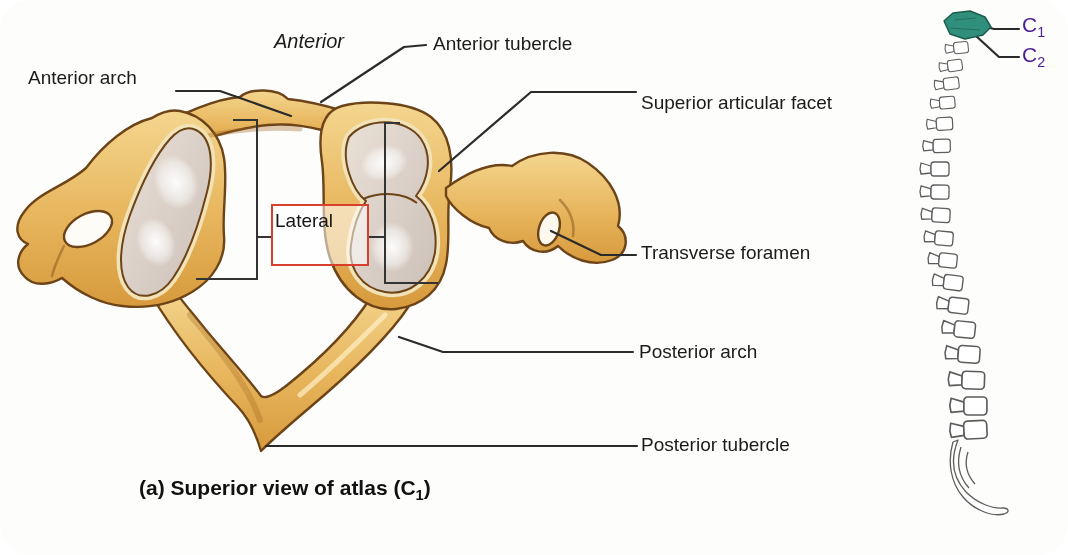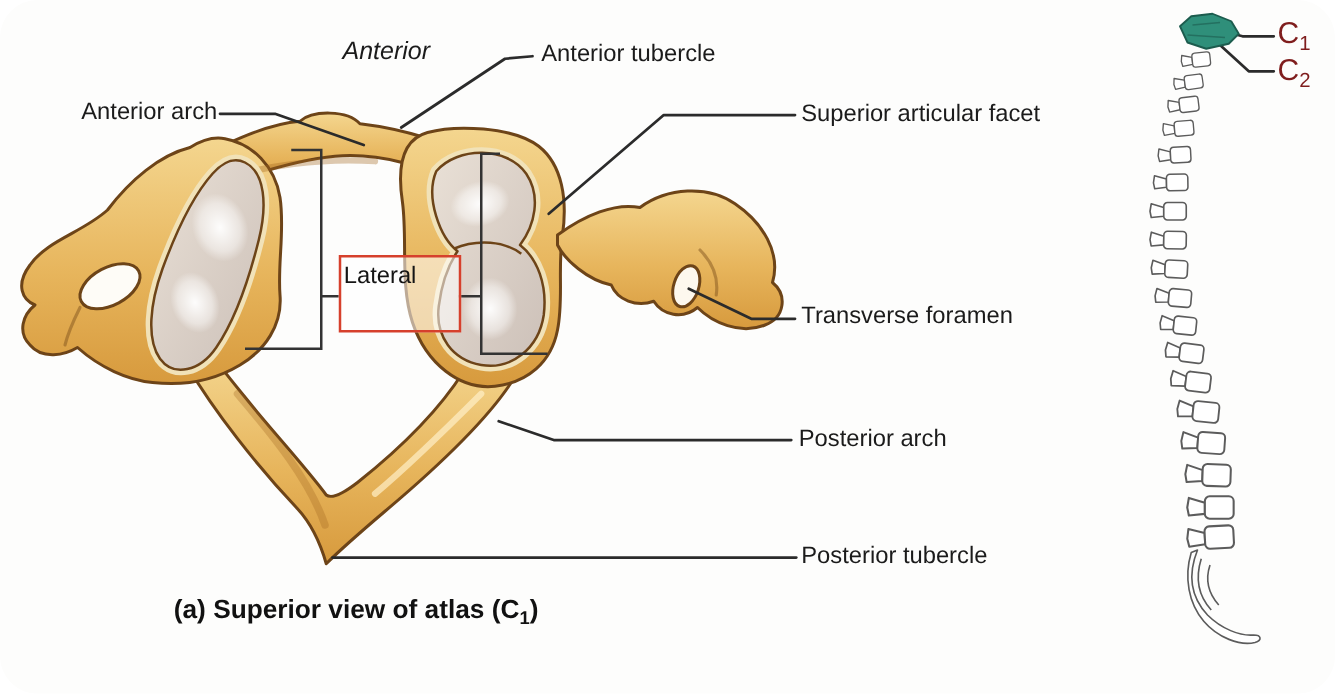--- a/index.html
+++ b/index.html
@@ -9,31 +9,31 @@
     border-radius:30px;
   }
   svg.drawing{position:absolute;left:0;top:0;width:1068px;height:555px;}
   .lbl{
     position:absolute;font:400 19px/1.16 "Liberation Sans",sans-serif;
     color:#1b1b1b;white-space:nowrap;
   }
   .lbl.multi{white-space:normal;width:210px;}
   .anterior-word{left:274px;top:30px;font-style:italic;font-size:20px;}
   .anterior-tubercle{left:433px;top:33px;}
-  .anterior-arch{left:28px;top:79px;margin-left:37px;}
-  .superior-articular-facet{left:641px;top:81px;}
+  .anterior-arch{left:28px;top:67px;}
+  .superior-articular-facet{left:641px;top:92px;}
   .transverse-foramen{left:641px;top:242px;}
   .posterior-arch{left:639px;top:341px;}
   .posterior-tubercle{left:641px;top:434px;}
   .lateral-masses-box{
     position:absolute;left:271px;top:204px;width:92px;height:56px;
     border:2px solid #d6402c;background:rgba(255,255,255,.55);
     padding:2px 0 0 2px;font-size:19px;line-height:26px;color:#151515;
   }
-  .c-label{position:absolute;font-size:24px;color:#7f1d1d;}
+  .c-label{position:absolute;font-size:21px;color:#4c1d95;}
   .c1-label{left:1022px;top:13px;}
   .c2-label{left:1022px;top:43px;}
   .c-label sub{font-size:68%;}
   .caption{
     position:absolute;left:139px;top:476px;font-weight:700;font-size:21px;color:#111;
     white-space:nowrap;
   }
   .caption sub{font-size:70%;}
   .copyright{
     position:absolute;left:14px;top:524px;font-size:12px;font-weight:700;

